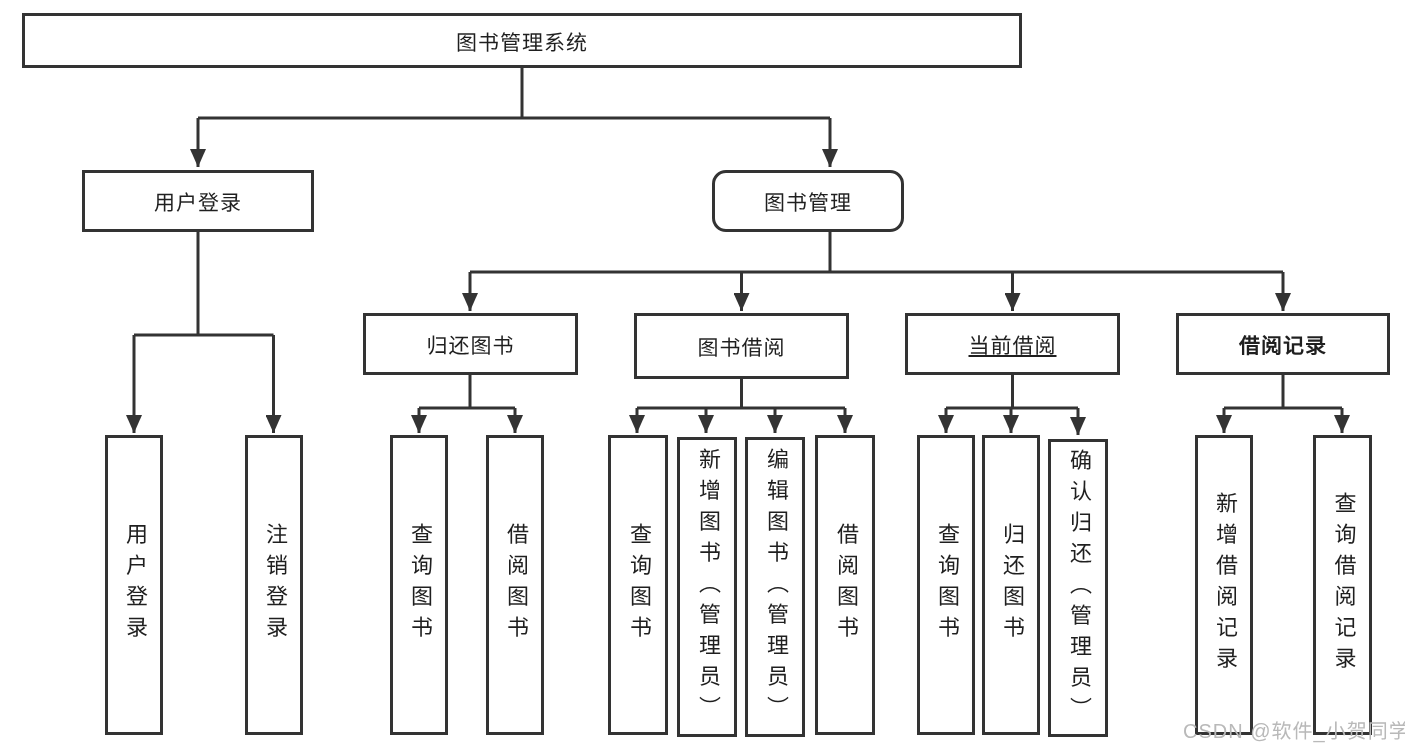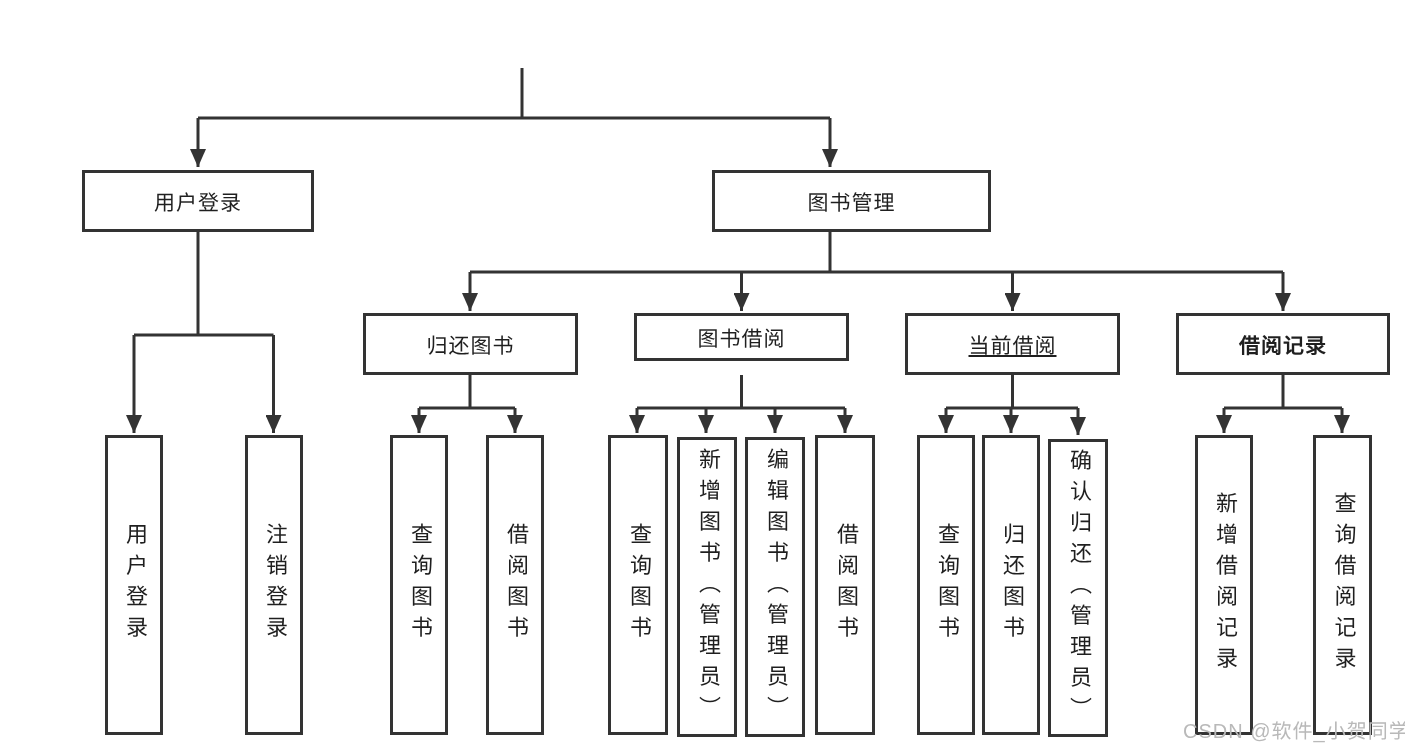--- a/index.html
+++ b/index.html
@@ -109,32 +109,35 @@
     <path class="cline" d="M946,408 V433" marker-end="url(#arrow)"></path>
     <path class="cline" d="M1011,408 V433" marker-end="url(#arrow)"></path>
     <path class="cline" d="M1078,408 V435" marker-end="url(#arrow)"></path>
 
     <path class="cline" d="M1283,375 V408"></path>
     <path class="cline" d="M1224,408 H1342"></path>
     <path class="cline" d="M1224,408 V433" marker-end="url(#arrow)"></path>
     <path class="cline" d="M1342,408 V433" marker-end="url(#arrow)"></path>
   </svg>
 
+  <div class="box h-box" style="left:22px; top:13px; width:1000px; height:55px;">
+    <span>图书管理系统</span>
+  </div>
 
   <div class="box h-box" style="left:82px; top:170px; width:232px; height:62px;">
     <span>用户登录</span>
   </div>
-  <div class="box h-box" style="left:712px; top:170px; width:279px; height:62px;">
+  <div class="box h-box" style="left:712px; top:170px; width:192px; height:62px;border-radius:14px;">
     <span>图书管理</span>
   </div>
 
   <div class="box h-box" style="left:363px; top:313px; width:215px; height:62px;">
     <span>归还图书</span>
   </div>
-  <div class="box h-box" style="left:634px; top:313px; width:215px; height:48px;">
+  <div class="box h-box" style="left:634px; top:313px; width:215px; height:66px;">
     <span>图书借阅</span>
   </div>
   <div class="box h-box" style="left:905px; top:313px; width:215px; height:62px;text-decoration:underline;">
     <span>当前借阅</span>
   </div>
   <div class="box h-box" style="left:1176px; top:313px; width:214px; height:62px;font-weight:bold;">
     <span>借阅记录</span>
   </div>
 
   <div class="box v-box" style="left:105px; top:435px; width:58px; height:300px;">

